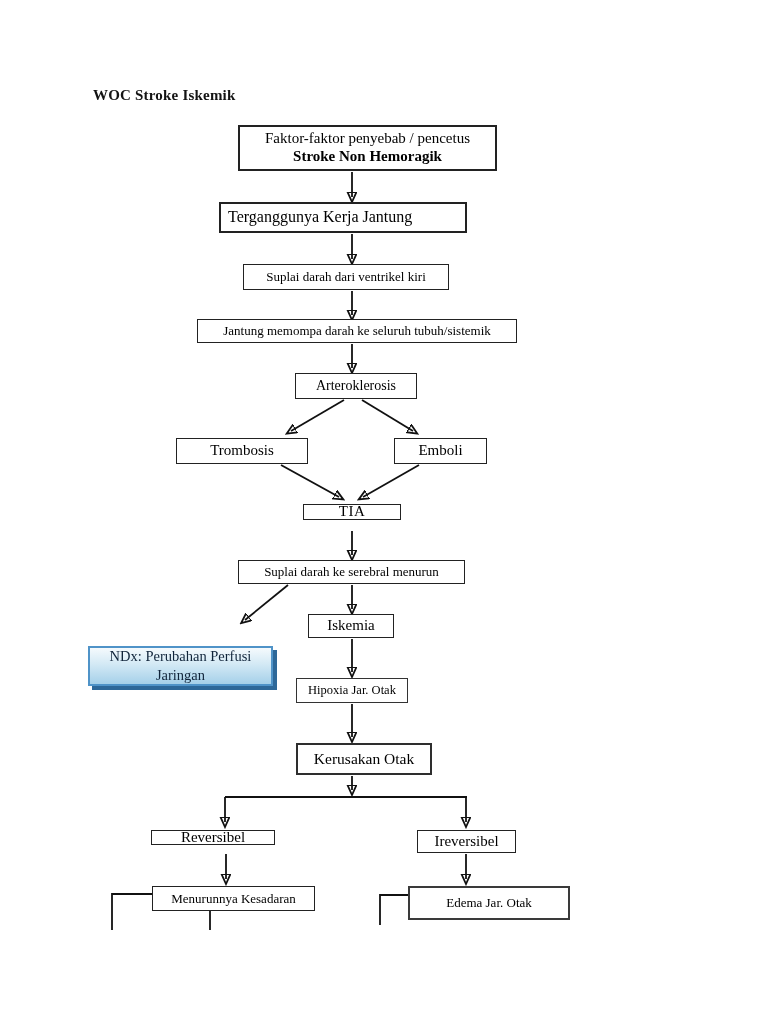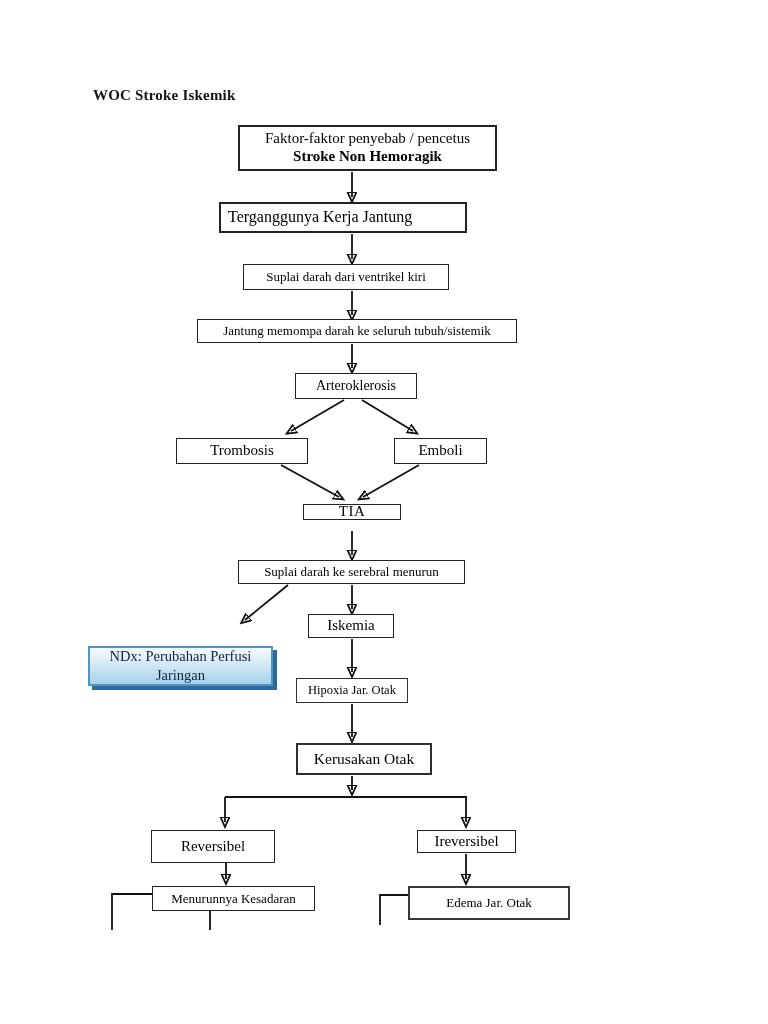--- a/index.html
+++ b/index.html
@@ -34,21 +34,21 @@
   #n-ndx {
     left:88px; top:627px; width:185px; height:40px; font-size:14.5px;
     border:2px solid var(--ndx-border,#4f93c8);
     background:linear-gradient(180deg, var(--ndx-fill-top,#f5fafd) 0%, var(--ndx-fill-mid,#d3e9f5) 45%, var(--ndx-fill-bottom,#a5d0e9) 100%);
     box-shadow:4px 4px 0 0 var(--ndx-shadow,#2d6899);
     color:var(--ndx-text,#10243a);
     line-height:19px; padding:0 2px;margin-top:19px;
   }
   #n-hypoxia { left:296px; top:678px; width:112px; height:25px; font-size:12.5px; border-color:#333; }
   #n-damage { left:296px; top:743px; width:136px; height:32px; font-size:15.5px; border-width:2px; border-color:#2e2e2e; }
-  #n-reversibel { left:151px; top:830px; width:124px; height:33px; font-size:15px; }
+  #n-reversibel { left:151px; top:830px; width:124px; height:15px; font-size:15px; }
   #n-ireversibel { left:417px; top:830px; width:99px; height:23px; font-size:15px;text-align:center; }
   #n-consciousness { left:152px; top:886px; width:163px; height:25px; font-size:13px; }
   #n-edema { left:408px; top:886px; width:162px; height:34px; font-size:13px; border-width:2px; border-color:#3a3a3a; }
   #connector-layer { position:absolute; left:0; top:0; pointer-events:none; }
   #connector-layer path, #connector-layer line { stroke:#111111; stroke-width:1.8; fill:none; }
 </style>
 </head>
 <body>
 
 <div class="page">

